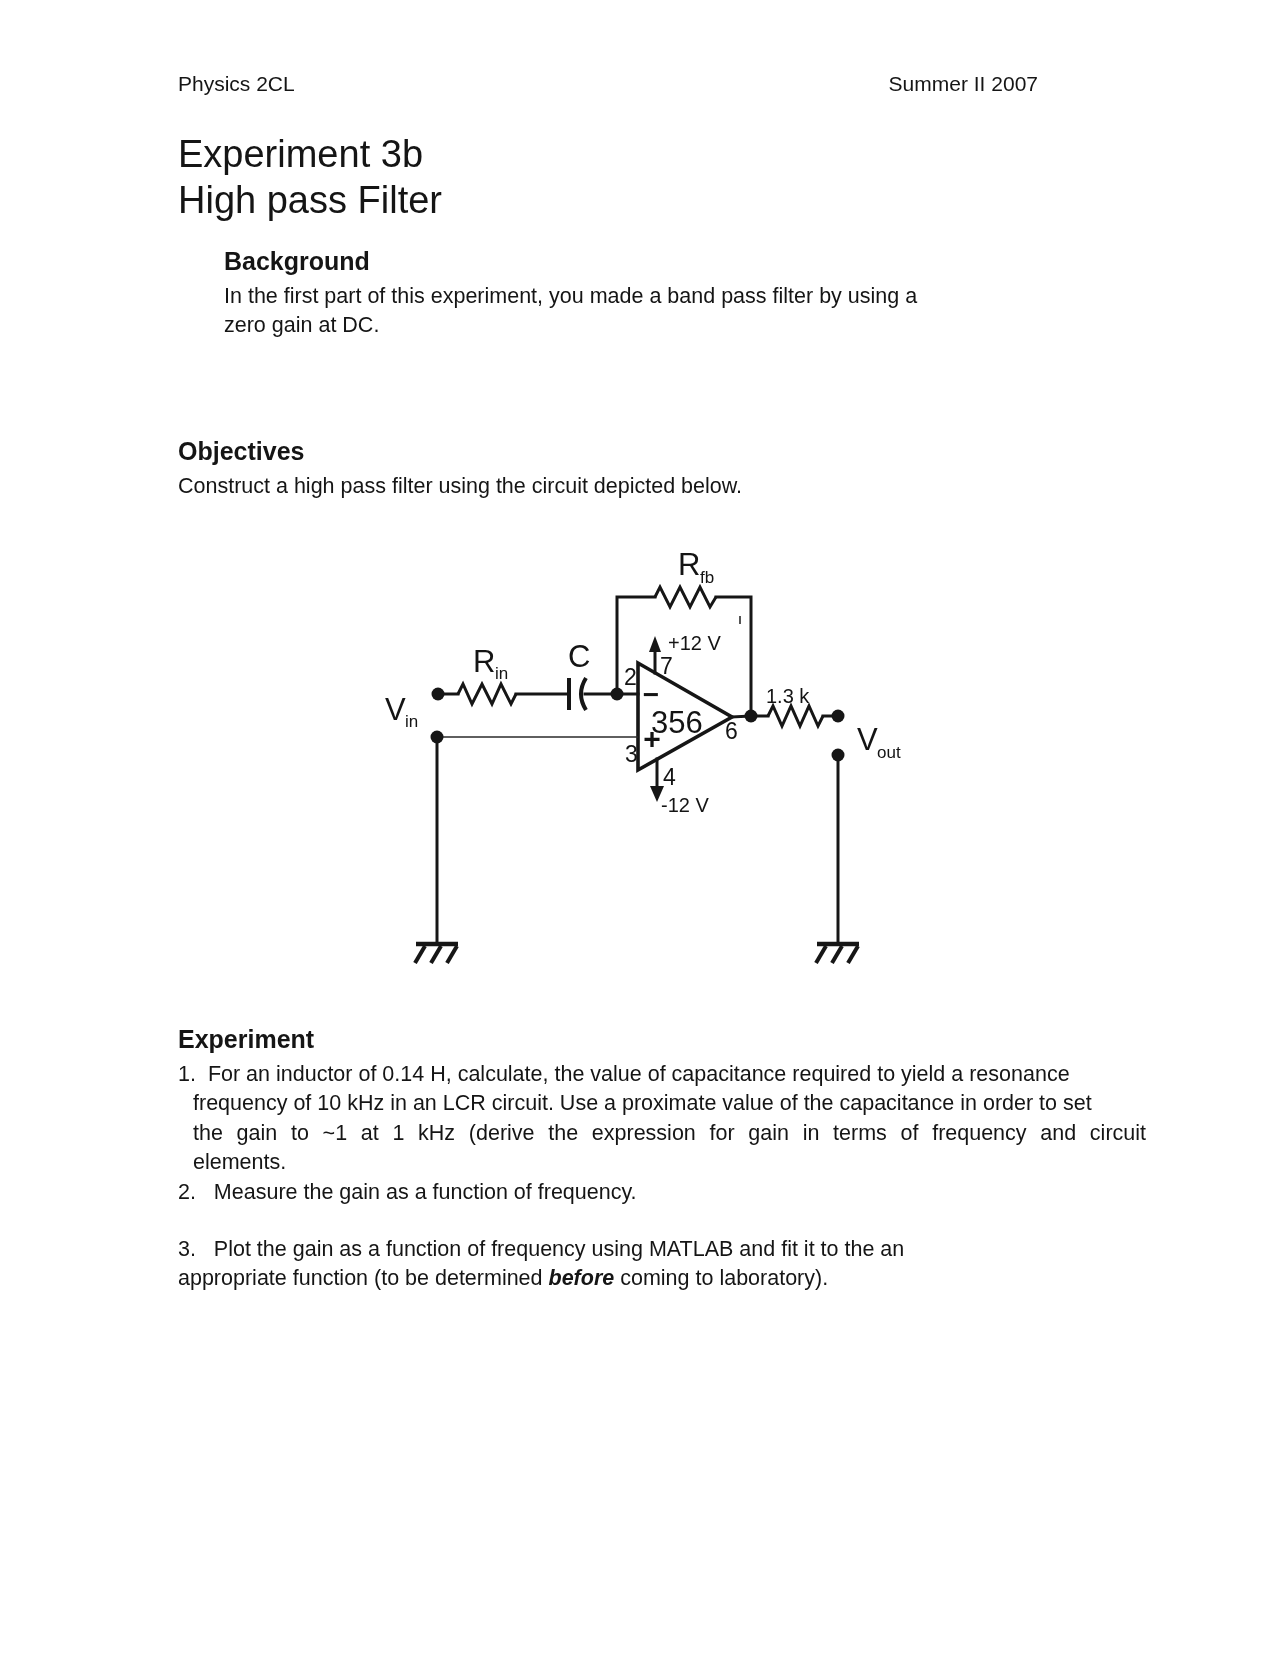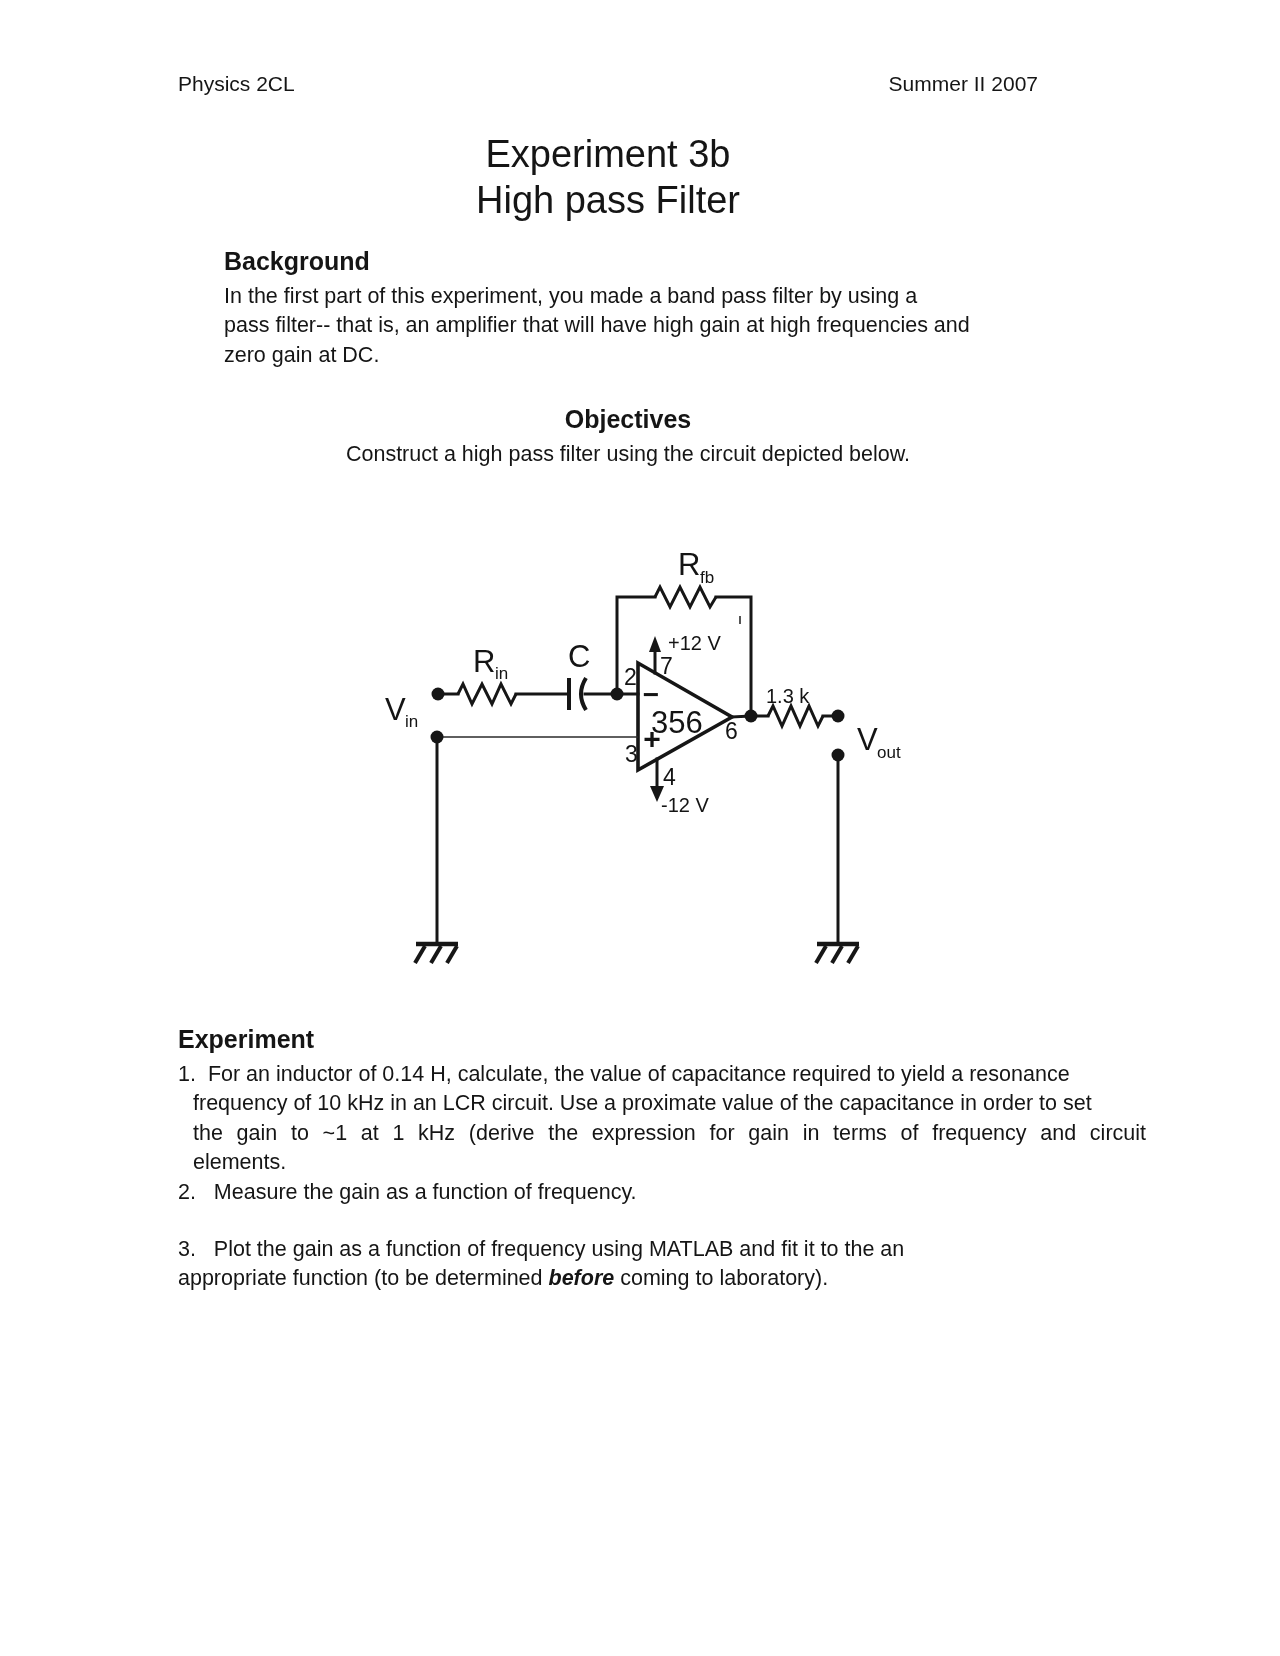--- a/index.html
+++ b/index.html
@@ -5,31 +5,31 @@
   html,body{margin:0;padding:0;background:#ffffff;}
   .page{
     position:relative;width:1280px;height:1656px;background:#ffffff;
     font-family:"Liberation Sans",sans-serif;color:#151515;overflow:hidden;padding-left:44px;
   }
   .header{
     position:absolute;left:178px;top:72px;width:860px;
     display:flex;justify-content:space-between;font-size:21px;line-height:24px;
   }
   .title{
-    position:absolute;left:178px;top:131px;width:860px;text-align:center;
+    position:absolute;left:178px;top:131px;width:860px;
     font-size:38px;line-height:46px;letter-spacing:0px;
   }
   .section{position:absolute;left:178px;}
   .sec-heading{font-weight:bold;font-size:25px;line-height:30px;margin:0 0 6px 0;}
   .body-line{font-size:21.5px;line-height:29.4px;white-space:nowrap;}
   .indent{padding-left:6px;margin-left:9px;}
   .justify-line{white-space:normal;width:953px;text-align:justify;text-align-last:justify;}
   .gap-before{margin-top:28px;}
   .sec-background{top:246px;width:900px;margin-left:46px;}
-  .sec-objectives{top:404px;width:900px;text-align:center;}
+  .sec-objectives{top:436px;width:900px;}
   .sec-experiment{top:1024px;width:980px;}
   .circuit{position:absolute;left:330px;top:490px;width:580px;height:480px;}
   .circuit text{font-family:"Liberation Sans",sans-serif;fill:#141414;}
   .circuit .wire{stroke:#161616;stroke-width:3;fill:none;stroke-linecap:square;}
   .circuit .thinwire{stroke:#2a2a2a;stroke-width:1.6;fill:none;}
   .circuit .comp{stroke:#161616;stroke-width:3;fill:none;stroke-linejoin:miter;}
   .circuit .tri{stroke:#161616;stroke-width:3.6;fill:none;stroke-linejoin:miter;}
   .circuit .dot{fill:#161616;}
   .circuit .arrow{fill:#161616;stroke:none;}
   .circuit .gnd{stroke:#161616;stroke-width:4;fill:none;stroke-linecap:butt;}
@@ -53,21 +53,20 @@
   </div>
 
   <div class="title">
     <div>Experiment 3b</div>
     <div>High pass Filter</div>
   </div>
 
   <div class="section sec-background">
     <div class="sec-heading">Background</div>
     <div class="body-line">In the first part of this experiment, you made a band pass filter by using a</div>
-    <div class="body-line">pass filter-- that is, an amplifier that will have high gain at high frequencies and</div>
     <div class="body-line">zero gain at DC.</div>
   </div>
 
   <div class="section sec-objectives">
     <div class="sec-heading">Objectives</div>
     <div class="body-line">Construct a high pass filter using the circuit depicted below.</div>
   </div>
 
   <svg class="circuit" viewBox="0 0 580 480">
 

